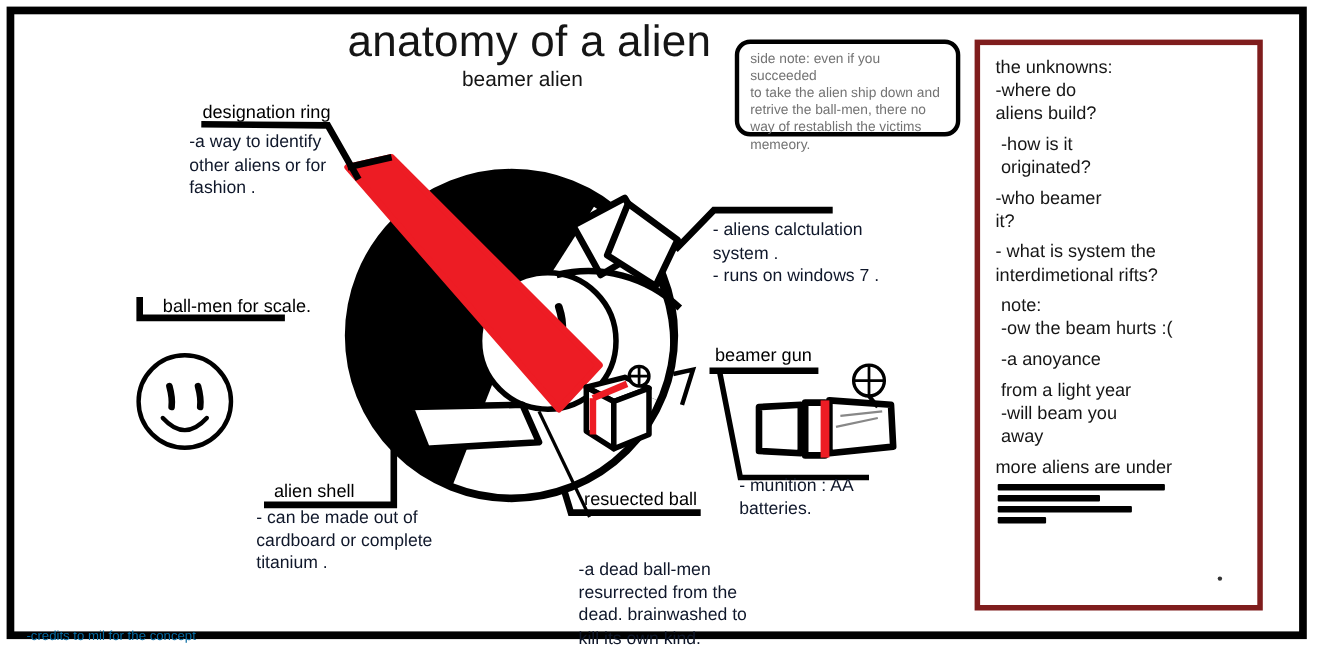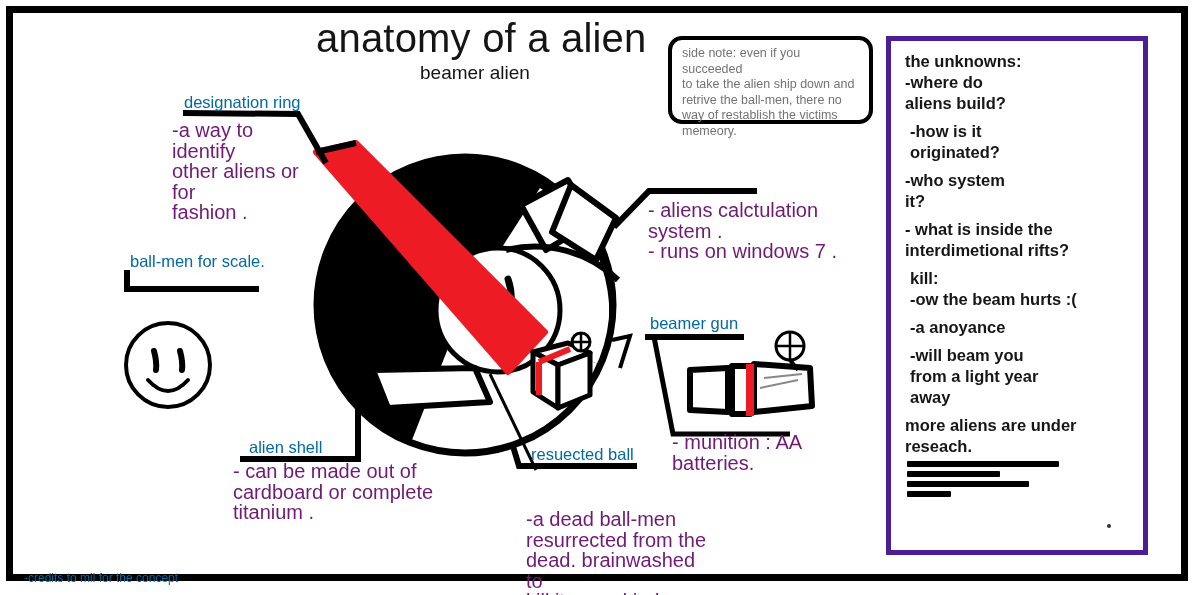--- a/index.html
+++ b/index.html
@@ -31,36 +31,35 @@
   .sidenote{
     left:668px;top:36px;width:205px;height:88px;
     border:4px solid #000;border-radius:14px;background:#fff;
     box-sizing:border-box;padding:6px 8px 0 10px;
   }
   .sidenote p{margin:0;font-size:12.5px;line-height:15.5px;color:#737373;}
 
   
   .unknowns{
     left:886px;top:36px;width:262px;height:519px;
-    border:5px solid #4c1d95;background:#fff;box-sizing:border-box;
+    border:5px solid #7f1d1d;background:#fff;box-sizing:border-box;
     padding:10px 10px 0 14px;
-    font-weight:bold;
   }
   .unk-line{font-size:16.5px;line-height:21px;color:#161616;white-space:pre;}
   .unk-gap{height:7px;}
   .unk-ind{padding-left:5px;}
   .redact{background:#000;height:6px;margin:4px 0 0 2px;border-radius:1px;}
   .dot-tiny{
     position:absolute;right:32px;bottom:22px;width:4px;height:4px;
     background:#333;border-radius:50%;
   }
 
   
-  .ann{font-size:20px;line-height:20.5px;color:#701a75;white-space:pre-line;}
-  .hdr{font-size:16.5px;color:#0369a1;white-space:nowrap;}
+  .ann{font-size:16px;line-height:20.5px;color:#0f172a;white-space:pre-line;}
+  .hdr{font-size:16.5px;color:#000000;white-space:nowrap;}
 
   
   .credits{left:24px;top:571px;font-size:12px;color:#0369a1;white-space:nowrap;}
 
   svg{display:block;overflow:visible;}
   .stroke{fill:none;stroke:#000;}
 </style>
 </head>
 <body>
 
@@ -80,37 +79,36 @@
   </div>
 
   <div class="abs unknowns">
     <div class="unk-line">the unknowns:</div>
     <div class="unk-line">-where do</div>
     <div class="unk-line">aliens build?</div>
     <div class="unk-gap"></div>
     <div class="unk-line unk-ind">-how is it</div>
     <div class="unk-line unk-ind">originated?</div>
     <div class="unk-gap"></div>
-    <div class="unk-line">-who system</div>
+    <div class="unk-line">-who beamer</div>
     <div class="unk-line">it?</div>
     <div class="unk-gap"></div>
-    <div class="unk-line">- what is inside the</div>
+    <div class="unk-line">- what is system the</div>
     <div class="unk-line">interdimetional rifts?</div>
     <div class="unk-gap"></div>
-    <div class="unk-line unk-ind">kill:</div>
+    <div class="unk-line unk-ind">note:</div>
     <div class="unk-line unk-ind">-ow the beam hurts :(</div>
     <div class="unk-gap"></div>
     <div class="unk-line unk-ind">-a anoyance</div>
     <div class="unk-gap"></div>
+    <div class="unk-line unk-ind">from a light year</div>
     <div class="unk-line unk-ind">-will beam you</div>
-    <div class="unk-line unk-ind">from a light year</div>
     <div class="unk-line unk-ind">away</div>
     <div class="unk-gap"></div>
     <div class="unk-line">more aliens are under</div>
-    <div class="unk-line">reseach.</div>
     <div class="redact" style="width:152px"></div>
     <div class="redact" style="width:93px"></div>
     <div class="redact" style="width:122px"></div>
     <div class="redact" style="width:44px"></div>
     <div class="dot-tiny"></div>
   </div>
 
   <svg class="abs" style="left:300px;top:140px;" width="340" height="330" viewBox="0 0 340 330">
 
     <circle cx="165" cy="165" r="148" fill="#000"></circle>
@@ -188,21 +186,21 @@
 
     <path class="stroke" stroke-width="6" d="M645 337 L744 337"></path>
     <path class="stroke" stroke-width="5" d="M654 337 L673 434 L790 434"></path>
   </svg>
 
   <div class="abs hdr" style="left:184px;top:93px;">designation ring</div>
   <div class="abs ann" style="left:172px;top:120px;width:150px;">-a way to identify
 other aliens or for
 fashion .</div>
 
-  <div class="abs hdr" style="left:130px;top:252px;">ball-men for scale.</div>
+  <div class="abs hdr" style="left:130px;top:270px;padding-left:18px;">ball-men for scale.</div>
 
   <div class="abs hdr" style="left:249px;top:438px;">alien shell</div>
   <div class="abs ann" style="left:233px;top:461px;width:220px;">- can be made out of
 cardboard or complete
 titanium .</div>
 
   <div class="abs hdr" style="left:531px;top:445px;">resuected ball</div>
   <div class="abs ann" style="left:526px;top:469px;width:185px;margin-top:40px;">-a dead ball-men
 resurrected from the
 dead. brainwashed to

